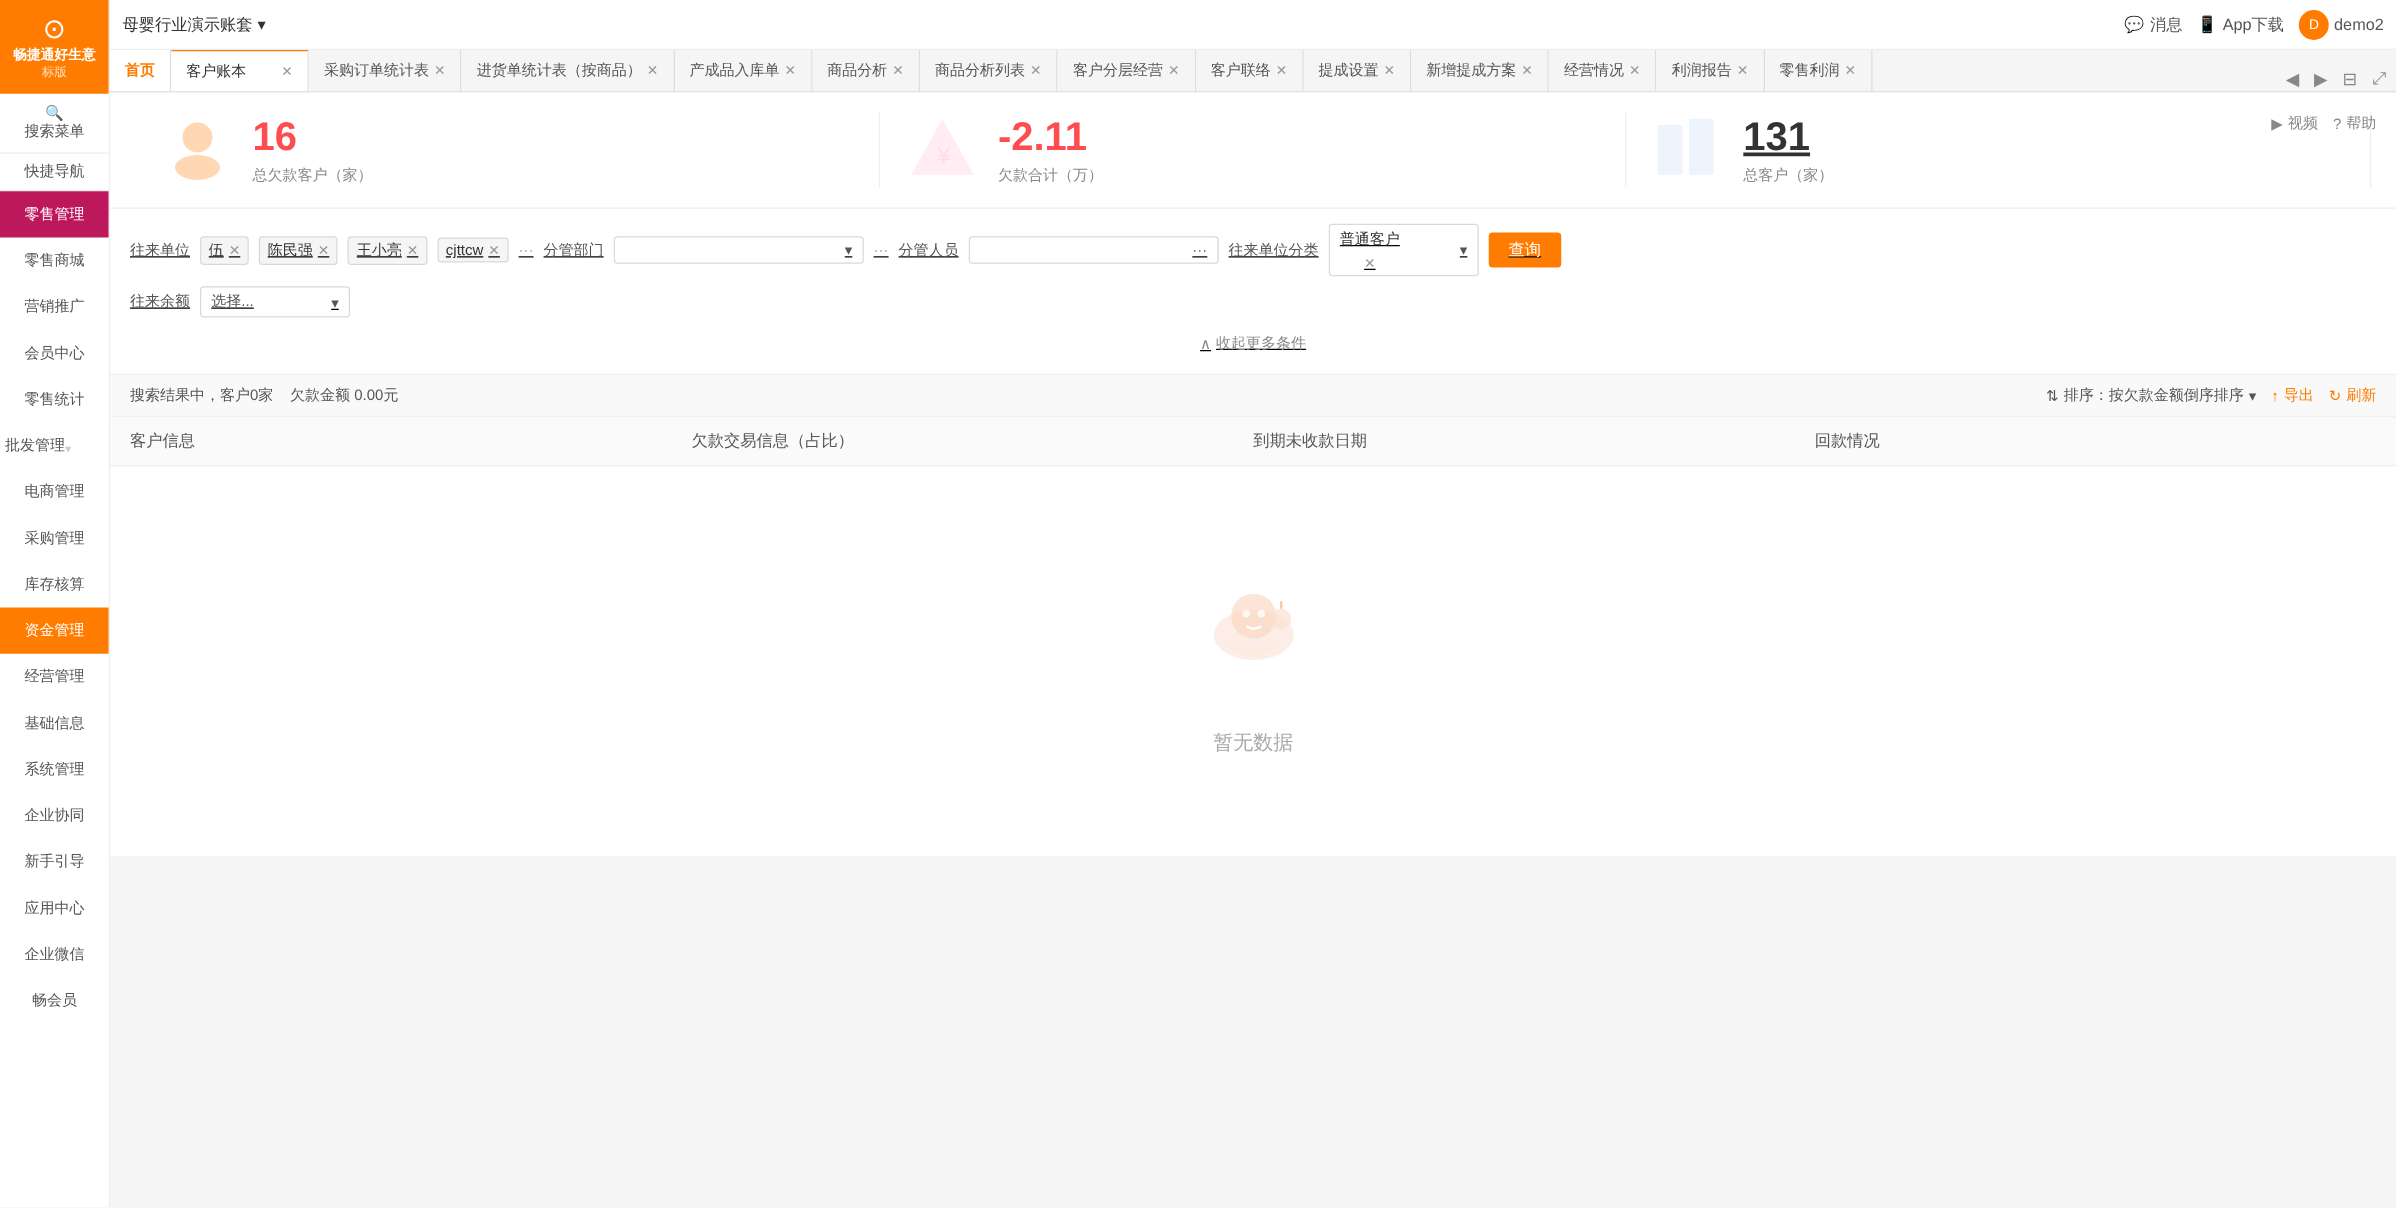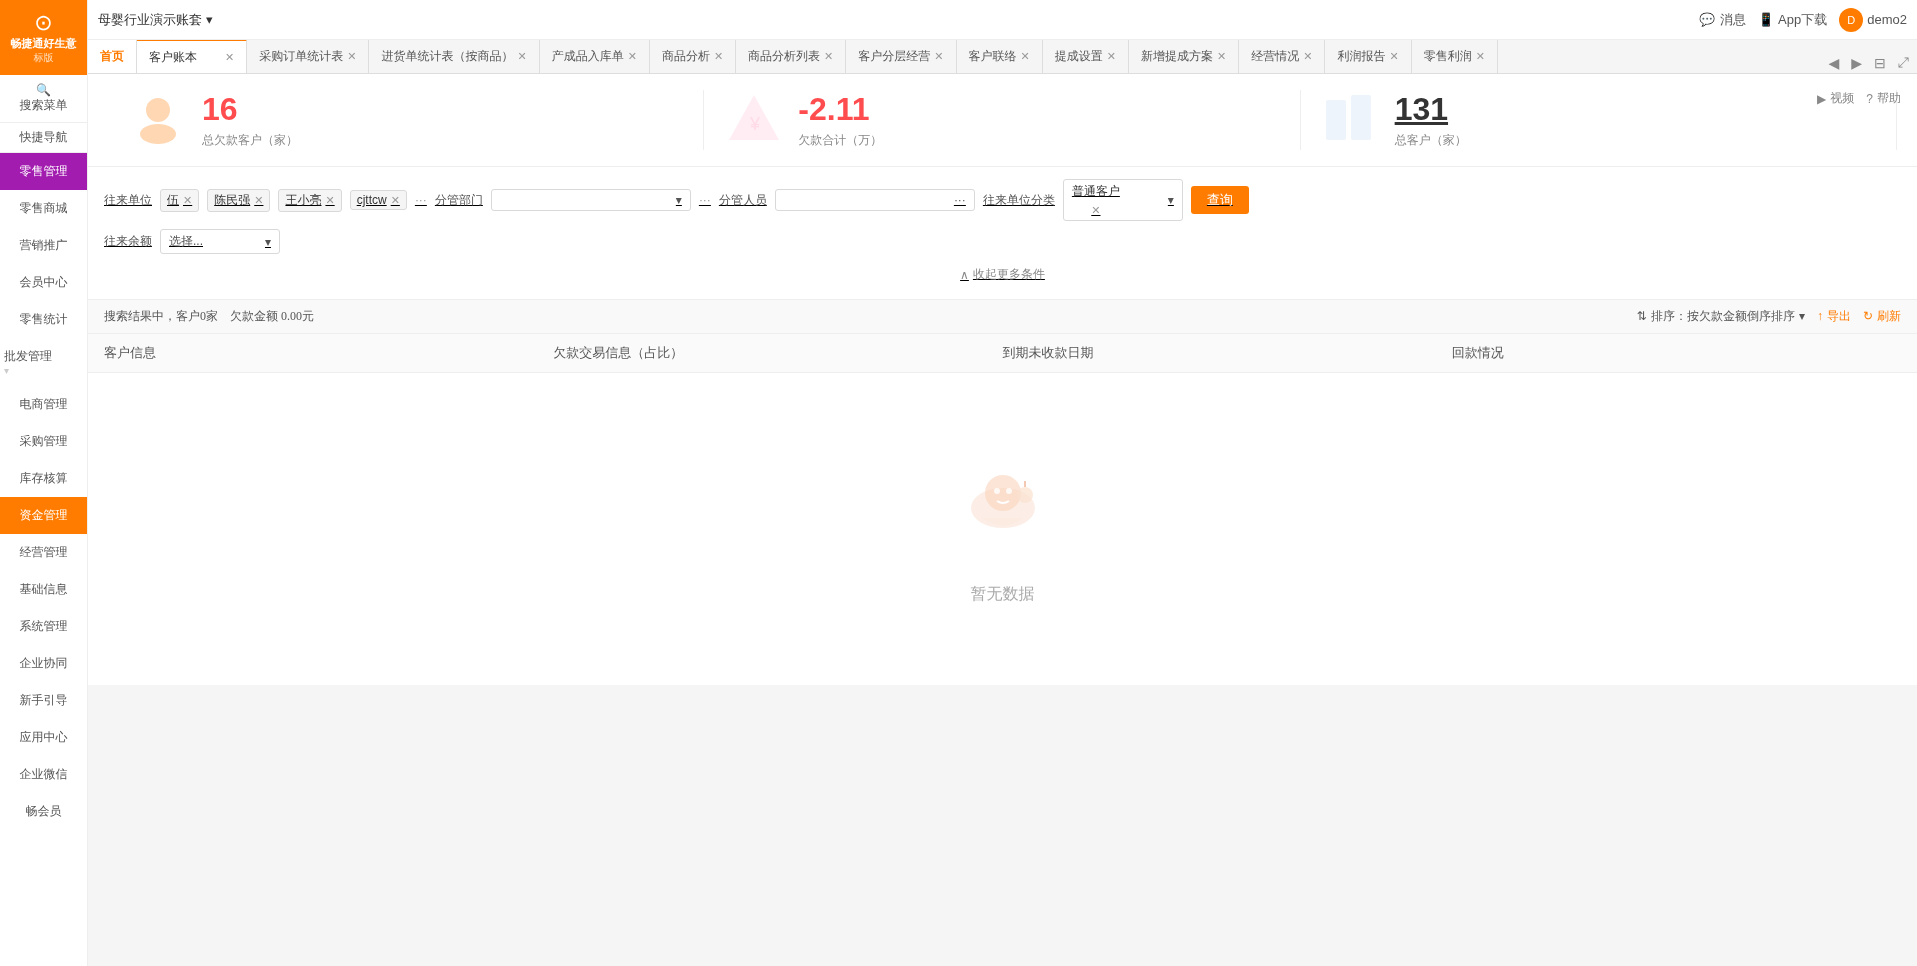--- a/index.html
+++ b/index.html
@@ -5,21 +5,21 @@
     * { box-sizing: border-box; margin: 0; padding: 0; }
     body { font-family: "Microsoft YaHei", "PingFang SC", sans-serif; font-size: 13px; background: #f5f5f5; display: flex; height: 100vh; overflow: hidden; }
 
     
     .sidebar { width: 88px; background: #fff; display: flex; flex-direction: column; border-right: 1px solid #eee; flex-shrink: 0; height: 100vh; overflow-y: auto; }
     .sidebar-logo { background: #ff7c00; padding: 10px 8px; text-align: center; cursor: pointer; }
     .sidebar-logo-text { color: #fff; font-size: 11px; font-weight: bold; }
     .sidebar-search { padding: 8px 6px; text-align: center; font-size: 12px; color: #555; cursor: pointer; border-bottom: 1px solid #eee; }
     .sidebar-nav { padding: 6px 0; text-align: center; font-size: 12px; color: #555; cursor: pointer; border-bottom: 1px solid #eee; }
     .sidebar-item { padding: 10px 4px; text-align: center; font-size: 12px; color: #555; cursor: pointer; }
-    .sidebar-item.active { background: #a21caf; color: #fff; }
+    .sidebar-item.active { background: #be185d; color: #fff; }
 
     
     .main { flex: 1; display: flex; flex-direction: column; overflow: hidden; }
 
     
     .topbar { background: #fff; border-bottom: 1px solid #eee; display: flex; align-items: center; padding: 0 10px; height: 40px; flex-shrink: 0; justify-content: space-between; }
     .topbar-left { display: flex; align-items: center; gap: 8px; }
     .topbar-selector { display: flex; align-items: center; gap: 4px; font-size: 13px; color: #333; cursor: pointer; }
     .topbar-right { display: flex; align-items: center; gap: 12px; font-size: 13px; color: #555; }
     .topbar-icon-btn { display: flex; align-items: center; gap: 4px; cursor: pointer; color: #555; }
@@ -57,21 +57,21 @@
     .filter-label { font-size: 12px; color: #555; white-space: nowrap; }
     .filter-tag { display: inline-flex; align-items: center; background: #f5f5f5; border: 1px solid #d9d9d9; border-radius: 3px; padding: 2px 6px; font-size: 12px; gap: 4px; color: #333; }
     .filter-tag-close { color: #999; cursor: pointer; font-size: 11px; }
     .filter-more { color: #999; cursor: pointer; font-size: 12px; }
     .filter-select { display: inline-flex; align-items: center; border: 1px solid #d9d9d9; border-radius: 3px; padding: 3px 8px; font-size: 12px; color: #555; gap: 6px; cursor: pointer; min-width: 120px; background: #fff; }
     .filter-select-wide { min-width: 200px; }
     .collapse-btn { display: flex; align-items: center; justify-content: center; gap: 4px; font-size: 12px; color: #888; cursor: pointer; padding: 4px 0; }
     .query-btn { background: #ff7c00; color: #fff; border: none; border-radius: 3px; padding: 5px 16px; font-size: 13px; cursor: pointer; }
 
     
-    .results-bar { background: #f9f9f9; padding: 8px 16px; display: flex; align-items: center; justify-content: space-between; border-bottom: 1px solid #eee; font-size: 12px; color: #555; font-family: Liberation Serif, serif; }
+    .results-bar { background: #f9f9f9; padding: 8px 16px; display: flex; align-items: center; justify-content: space-between; border-bottom: 1px solid #eee; font-size: 12px; color: #555; }
     .results-right { display: flex; align-items: center; gap: 12px; }
     .sort-select { display: inline-flex; align-items: center; gap: 4px; cursor: pointer; color: #555; }
     .action-btn { display: flex; align-items: center; gap: 4px; cursor: pointer; color: #ff7c00; }
 
     
     .table-wrapper { background: #fff; margin: 0; }
     .table-header { display: grid; grid-template-columns: 2fr 2fr 2fr 2fr; padding: 10px 16px; border-bottom: 1px solid #eee; background: #fafafa; }
     .table-header-cell { font-size: 13px; color: #555; font-weight: 500; }
 
     
@@ -100,21 +100,21 @@
     <span>快捷导航</span>
   </div>
 
   <div class="sidebar-item active">
     <span>零售管理</span>
   </div>
   <div class="sidebar-item"><span>零售商城</span></div>
   <div class="sidebar-item"><span>营销推广</span></div>
   <div class="sidebar-item"><span>会员中心</span></div>
   <div class="sidebar-item"><span>零售统计</span></div>
-  <div class="sidebar-item" style="display:flex;flex-direction:column;align-items:flex-start;">
+  <div class="sidebar-item" style="display:flex;flex-direction:row;align-items:flex-end;">
     <span>批发管理</span>
     <span style="font-size:10px;color:#ccc;">▾</span>
   </div>
   <div class="sidebar-item"><span>电商管理</span></div>
   <div class="sidebar-item"><span>采购管理</span></div>
   <div class="sidebar-item"><span>库存核算</span></div>
   <div class="sidebar-item" style="background:#ff7c00;color:#fff;"><span>资金管理</span></div>
   <div class="sidebar-item"><span>经营管理</span></div>
   <div class="sidebar-item"><span>基础信息</span></div>
   <div class="sidebar-item"><span>系统管理</span></div>

